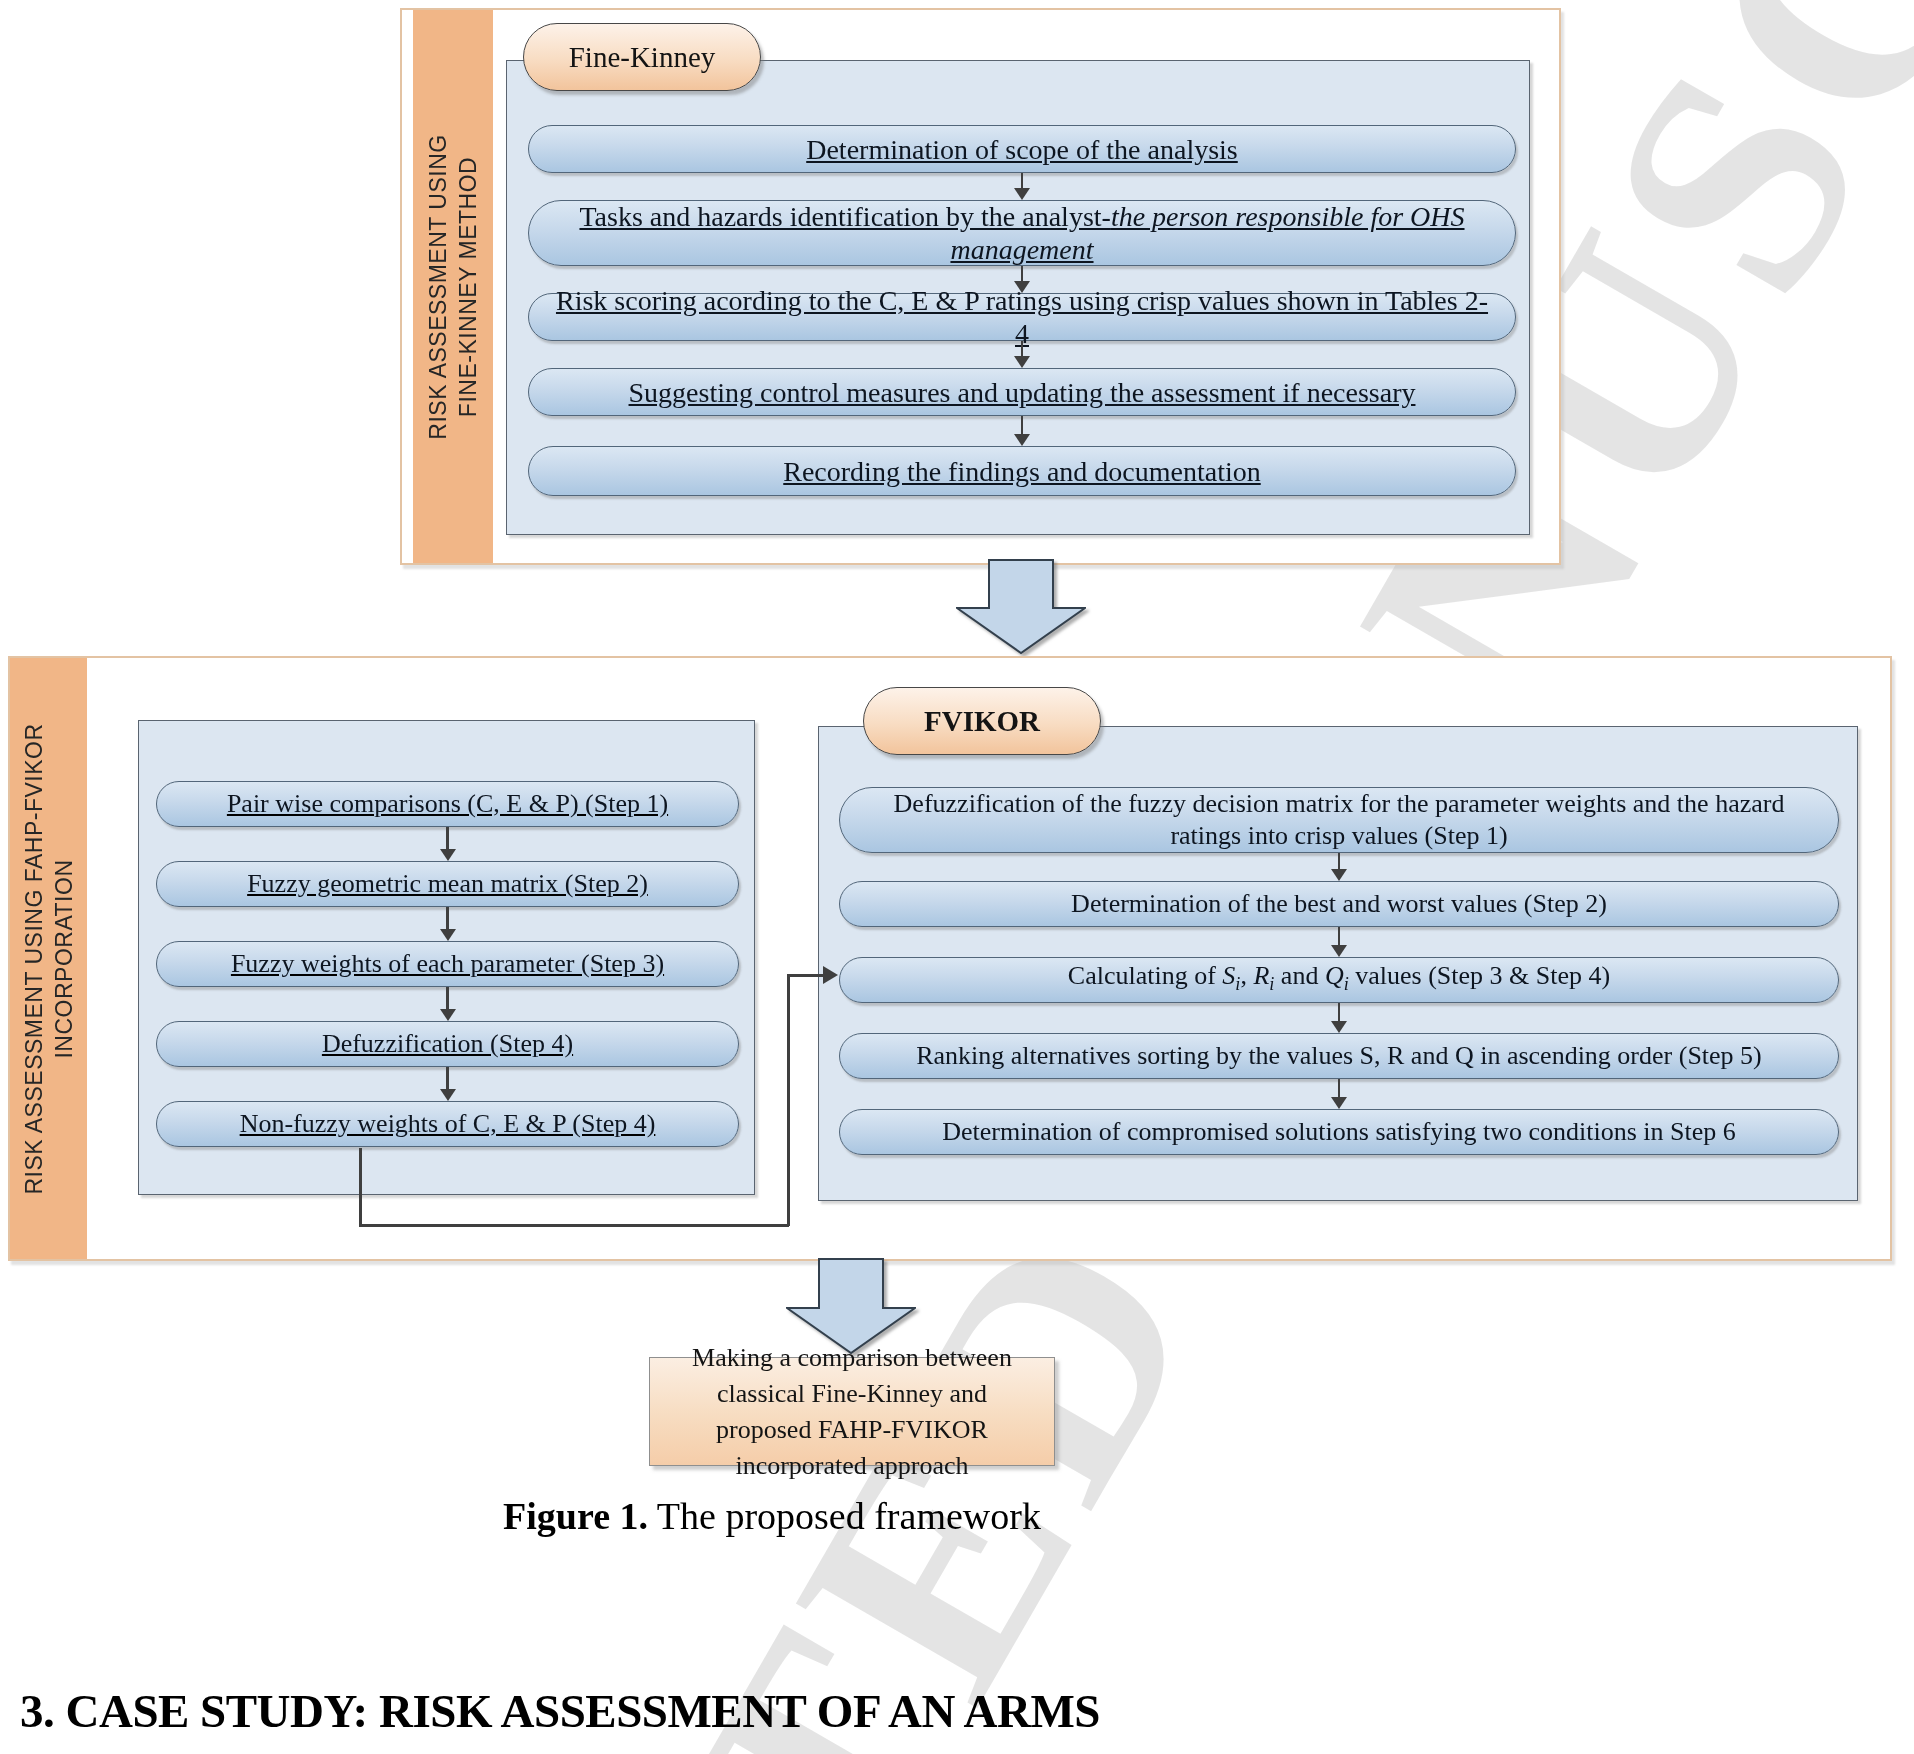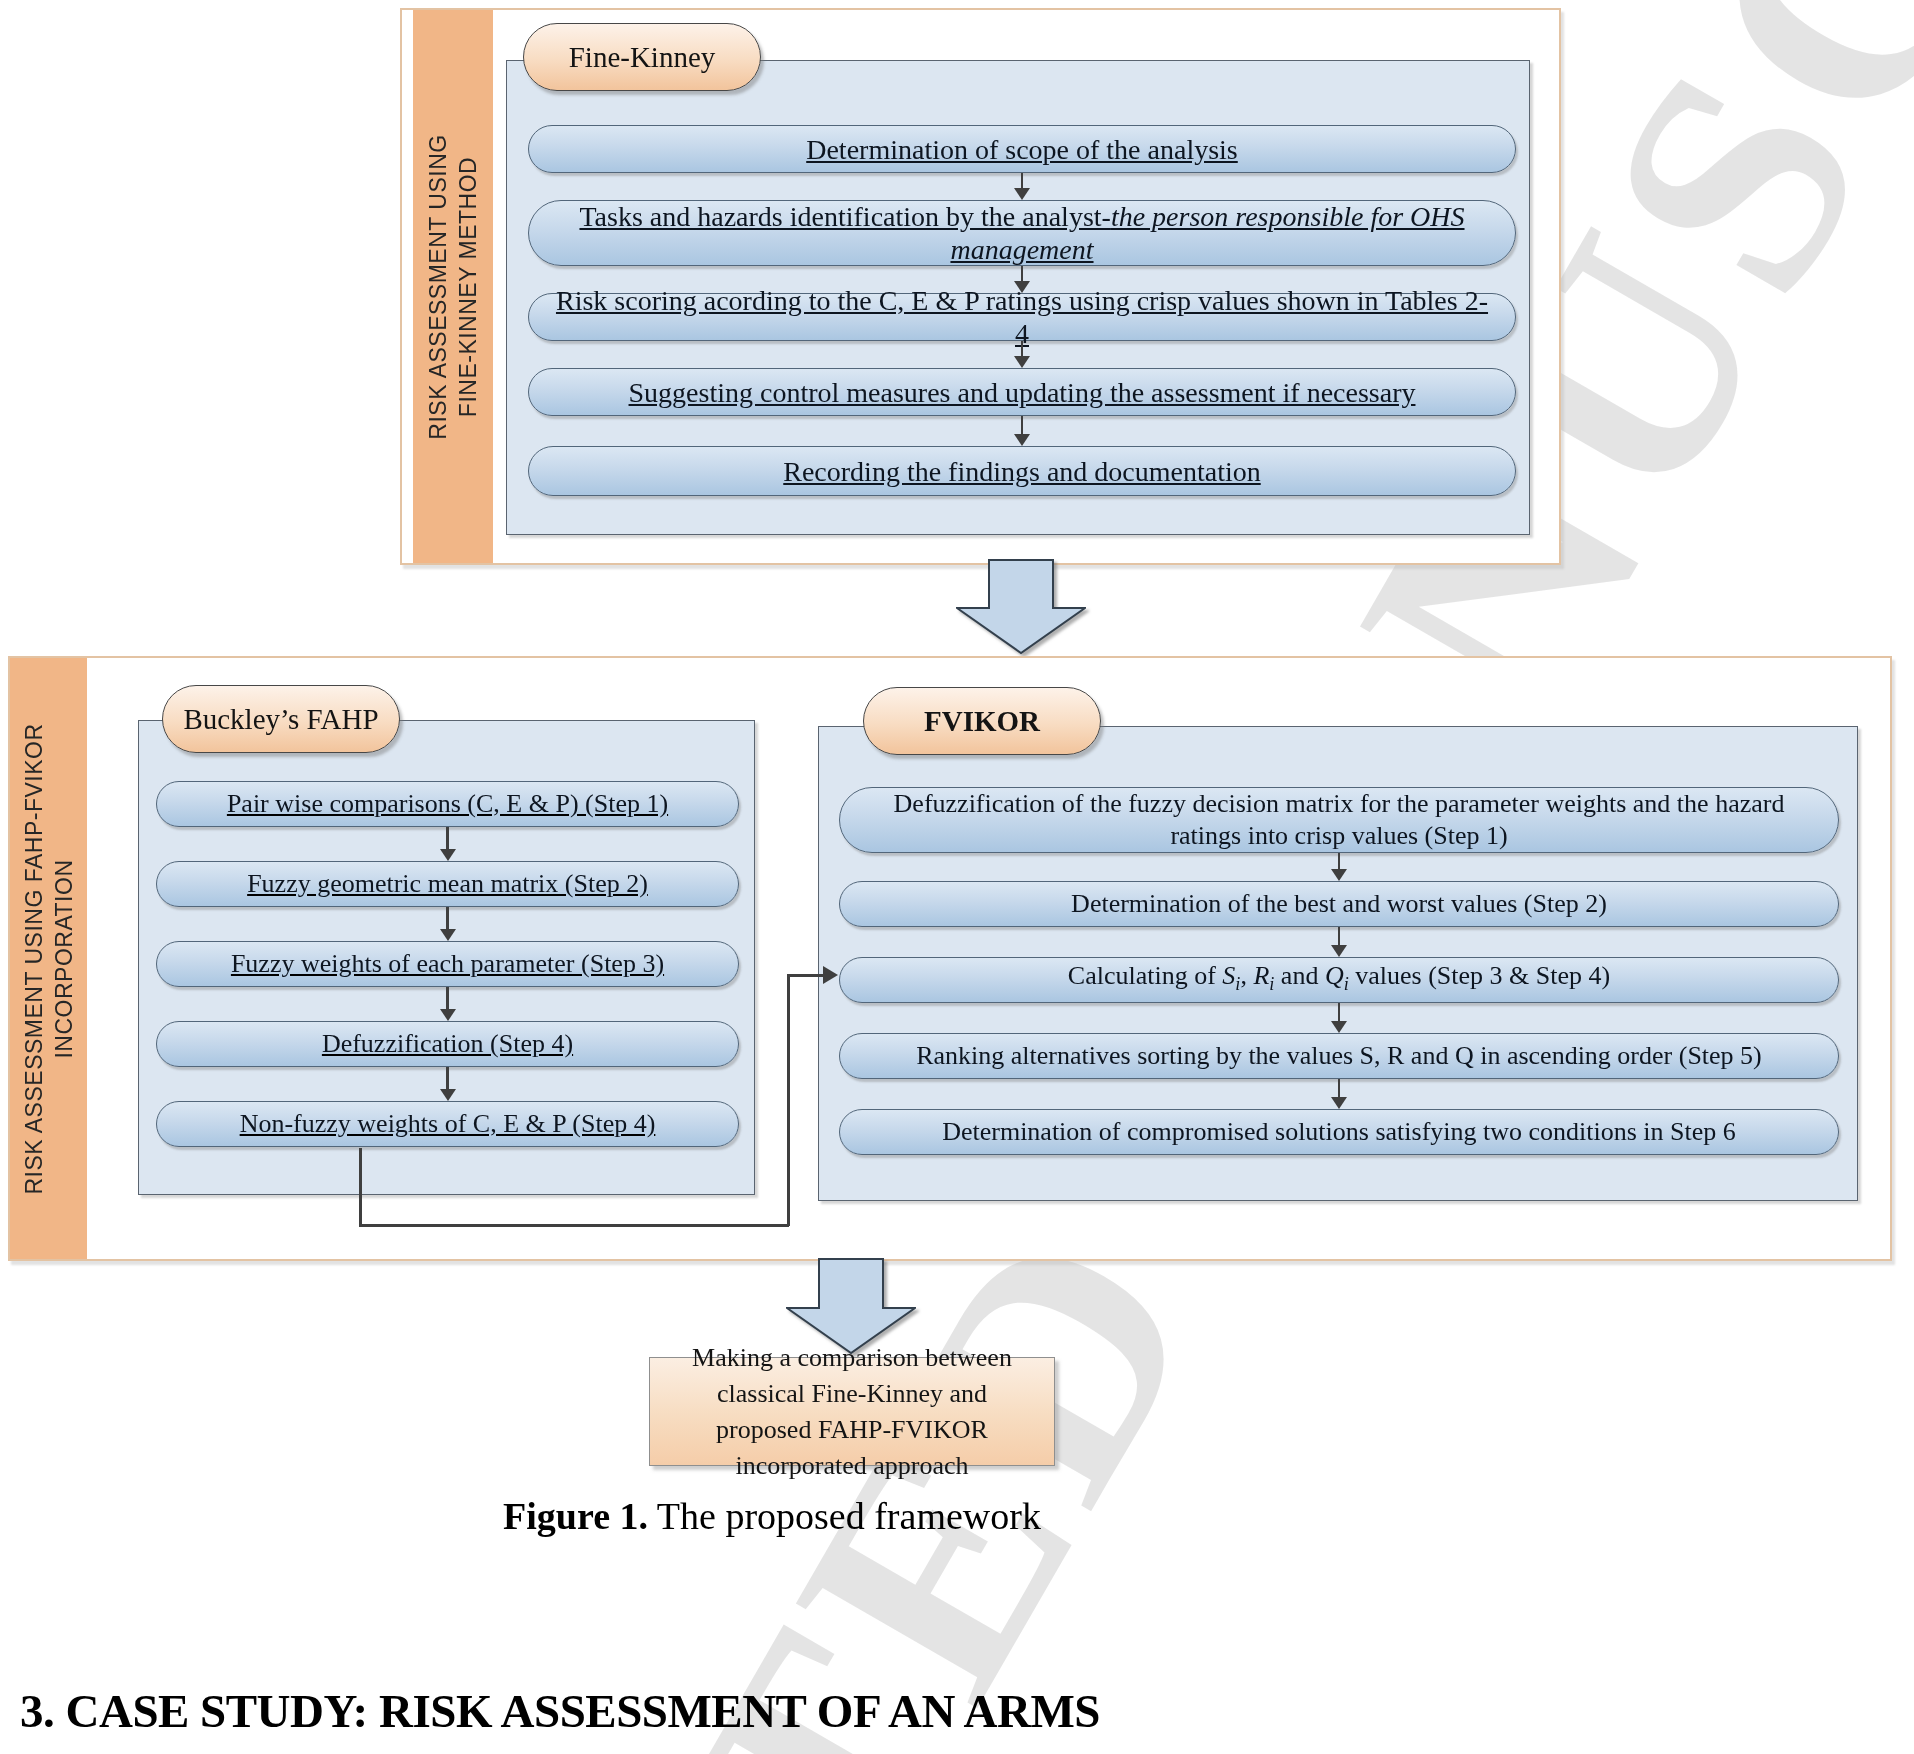--- a/index.html
+++ b/index.html
@@ -108,21 +108,20 @@
   </div>
 
   <section class="outer p2" style="left:8px;top:656px;width:1880px;height:601px;">
     <div class="obar" style="left:0;top:0;bottom:0;width:77px;">
       <div class="rot">
         <div>RISK ASSESSMENT USING FAHP-FVIKOR</div>
         <div>INCORPORATION</div>
       </div>
     </div>
 
-    <div class="tag" style="left:152px;top:27px;width:236px;height:66px;">Buckley’s FAHP</div>
     <div class="inner" style="left:128px;top:62px;width:615px;height:473px;">
       <div class="flow" style="left:17px;right:15px;top:60px;text-decoration:underline;">
         <div class="step h46">
           <span>Pair wise comparisons (C, E &amp; P) (Step 1)</span>
         </div>
         <div class="va g34"></div>
         <div class="step h46">
           <span>Fuzzy geometric mean matrix (Step 2)</span>
         </div>
         <div class="va g34"></div>

